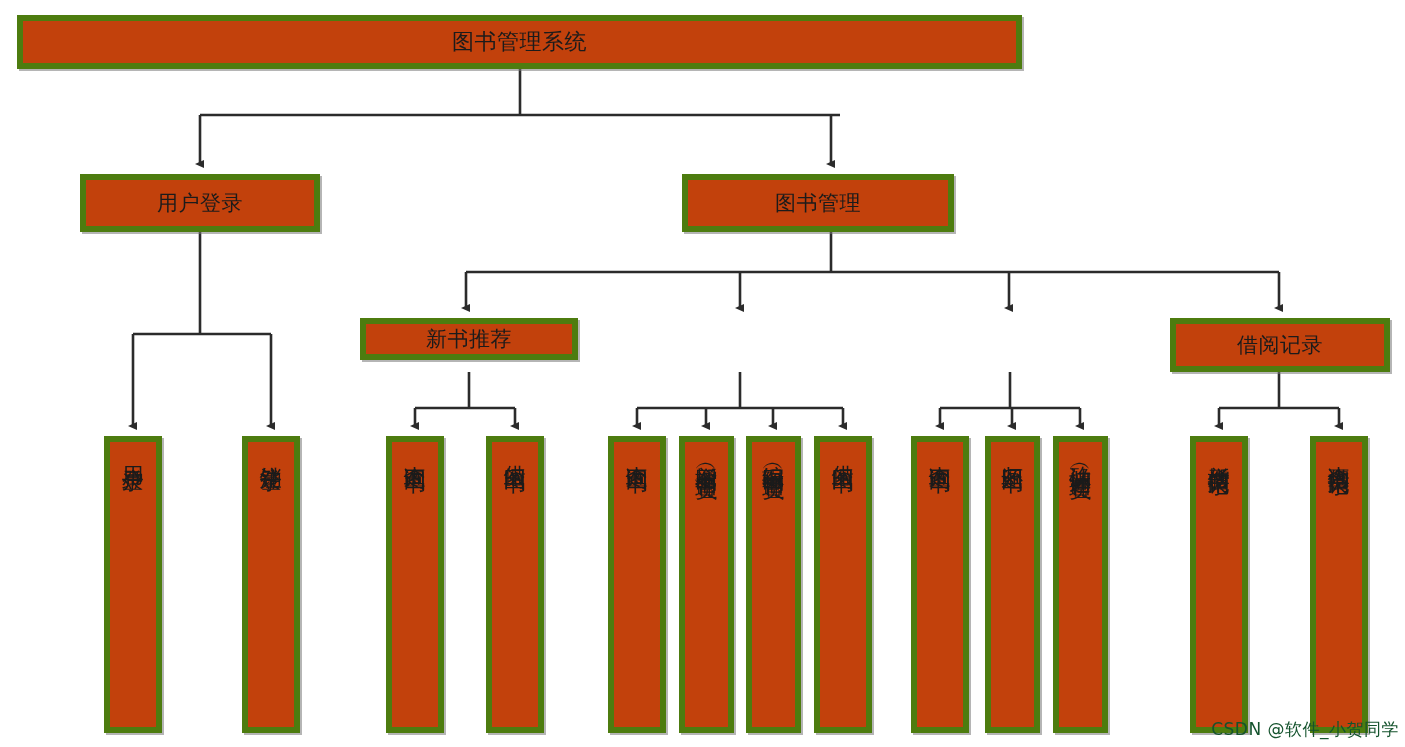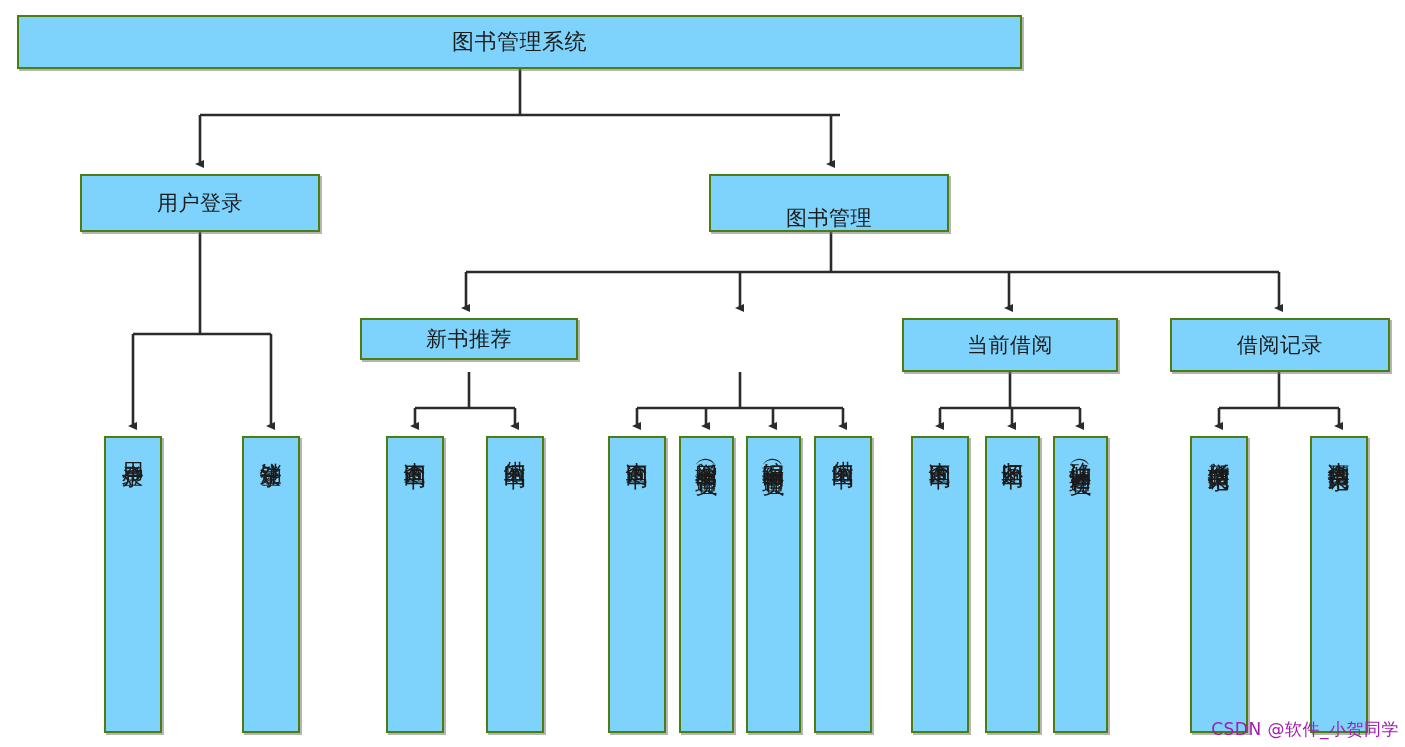--- a/index.html
+++ b/index.html
@@ -18,22 +18,22 @@
   svg#edges{
     position:absolute;
     left:0; top:0;
     width:1405px;
     height:747px;
     pointer-events:none;
   }
   .node{
     position:absolute;
     box-sizing:border-box;
-    background:#7dd3fc;
-    border:2px solid #4d7c0f;
+    background:#c2410c;
+    border:6px solid #4d7c0f;
     box-shadow:2px 2px 0 rgba(120,120,120,0.55);
     display:flex;
     align-items:center;
     justify-content:center;
     z-index:2;
   }
   .node .lbl{
     font-size:21px;
     line-height:1.15;
     color:#1b1b1b;
@@ -55,21 +55,21 @@
     letter-spacing:2px;
     white-space:normal;
     height:auto;
     max-height:286px;
   }
   .watermark{
     position:absolute;
     right:6px;
     bottom:6px;
     font-size:17px;
-    color:#a21caf;
+    color:#14532d;
     letter-spacing:0.5px;
     z-index:5;
     white-space:nowrap;
   }
 </style>
 </head>
 <body>
 
 <div id="canvas">
 
@@ -128,29 +128,26 @@
     </g>
   </svg>
 
   <div class="node root" style="left:17px;top:15px;width:1005px;height:54px;">
     <span class="lbl">图书管理系统</span>
   </div>
 
   <div class="node" style="left:80px;top:174px;width:240px;height:58px;">
     <span class="lbl">用户登录</span>
   </div>
-  <div class="node" style="left:709px;top:174px;width:240px;height:58px;align-items:flex-end;">
+  <div class="node" style="left:682px;top:174px;width:272px;height:58px;">
     <span class="lbl">图书管理</span>
   </div>
 
   <div class="node" style="left:360px;top:318px;width:218px;height:42px;">
     <span class="lbl">新书推荐</span>
-  </div>
-  <div class="node" style="left:902px;top:318px;width:216px;height:54px;">
-    <span class="lbl">当前借阅</span>
   </div>
   <div class="node" style="left:1170px;top:318px;width:220px;height:54px;">
     <span class="lbl">借阅记录</span>
   </div>
 
   <div class="node leaf" style="left:104px;top:436px;width:58px;height:297px;">
     <span class="lbl">用户登录</span>
   </div>
   <div class="node leaf" style="left:242px;top:436px;width:58px;height:297px;">
     <span class="lbl">注销登录</span>

